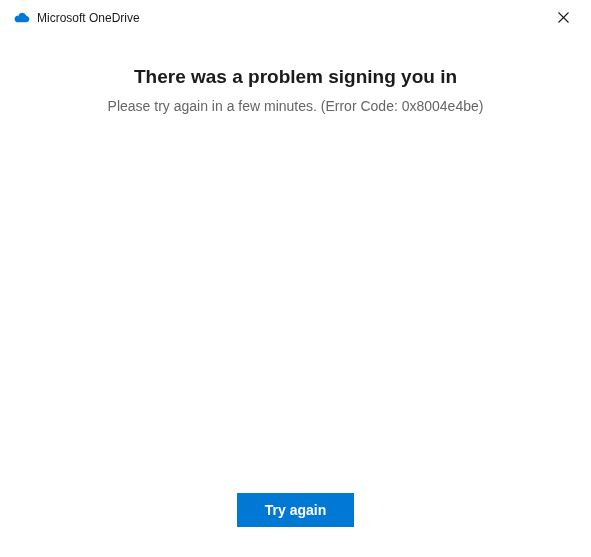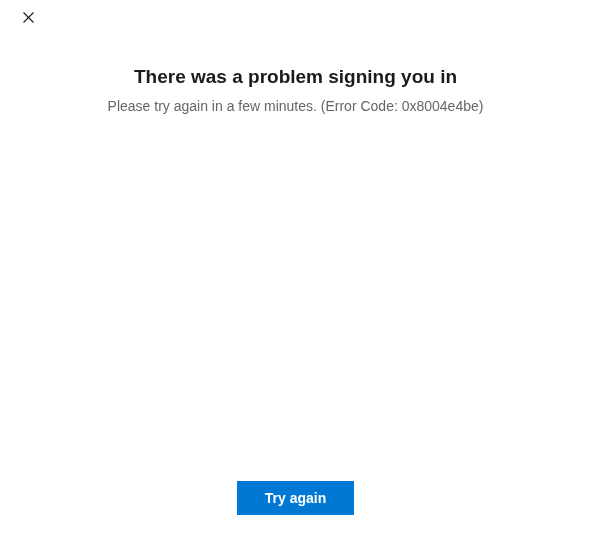--- a/index.html
+++ b/index.html
@@ -63,21 +63,21 @@
       margin-bottom: 10px;
     }
     .subtext {
       font-size: 14px;
       color: #666666;
       text-align: center;
       font-weight: 400;
     }
     .footer {
       position: absolute;
-      bottom: 42px;
+      bottom: 30px;
       left: 0;
       right: 0;
       display: flex;
       justify-content: center;
     }
     .primary-btn {
       background: #0078d4;
       color: #ffffff;
       border: none;
       padding: 8px 28px;
@@ -86,20 +86,28 @@
       font-family: inherit;
       cursor: pointer;
       min-width: 108px;
       height: 34px;
     }
   </style>
 </head>
 <body>
 
 <div class="titlebar">
+  <div class="titlebar-left">
+    <span class="app-icon">
+      <svg width="16" height="16" viewBox="0 0 16 16">
+        <path d="M4.2 6.5 C4.6 4.2 6.6 2.6 8.9 2.9 C10.6 3.1 11.9 4.3 12.4 5.9 C14.1 6.0 15.4 7.4 15.4 9.1 C15.4 10.9 13.9 12.3 12.1 12.3 L4.0 12.3 C2.1 12.3 0.6 10.8 0.6 8.9 C0.6 7.3 1.8 5.9 3.4 5.6 C3.6 5.9 3.9 6.2 4.2 6.5 Z" fill="#0078d4"></path>
+      </svg>
+    </span>
+    <span class="app-title">Microsoft OneDrive</span>
+  </div>
   <button class="close-btn">
     <span>
       <svg width="11" height="11" viewBox="0 0 11 11">
         <line x1="0.5" y1="0.5" x2="10.5" y2="10.5" stroke="#1a1a1a" stroke-width="1.1"></line>
         <line x1="10.5" y1="0.5" x2="0.5" y2="10.5" stroke="#1a1a1a" stroke-width="1.1"></line>
       </svg>
     </span>
   </button>
 </div>
 

